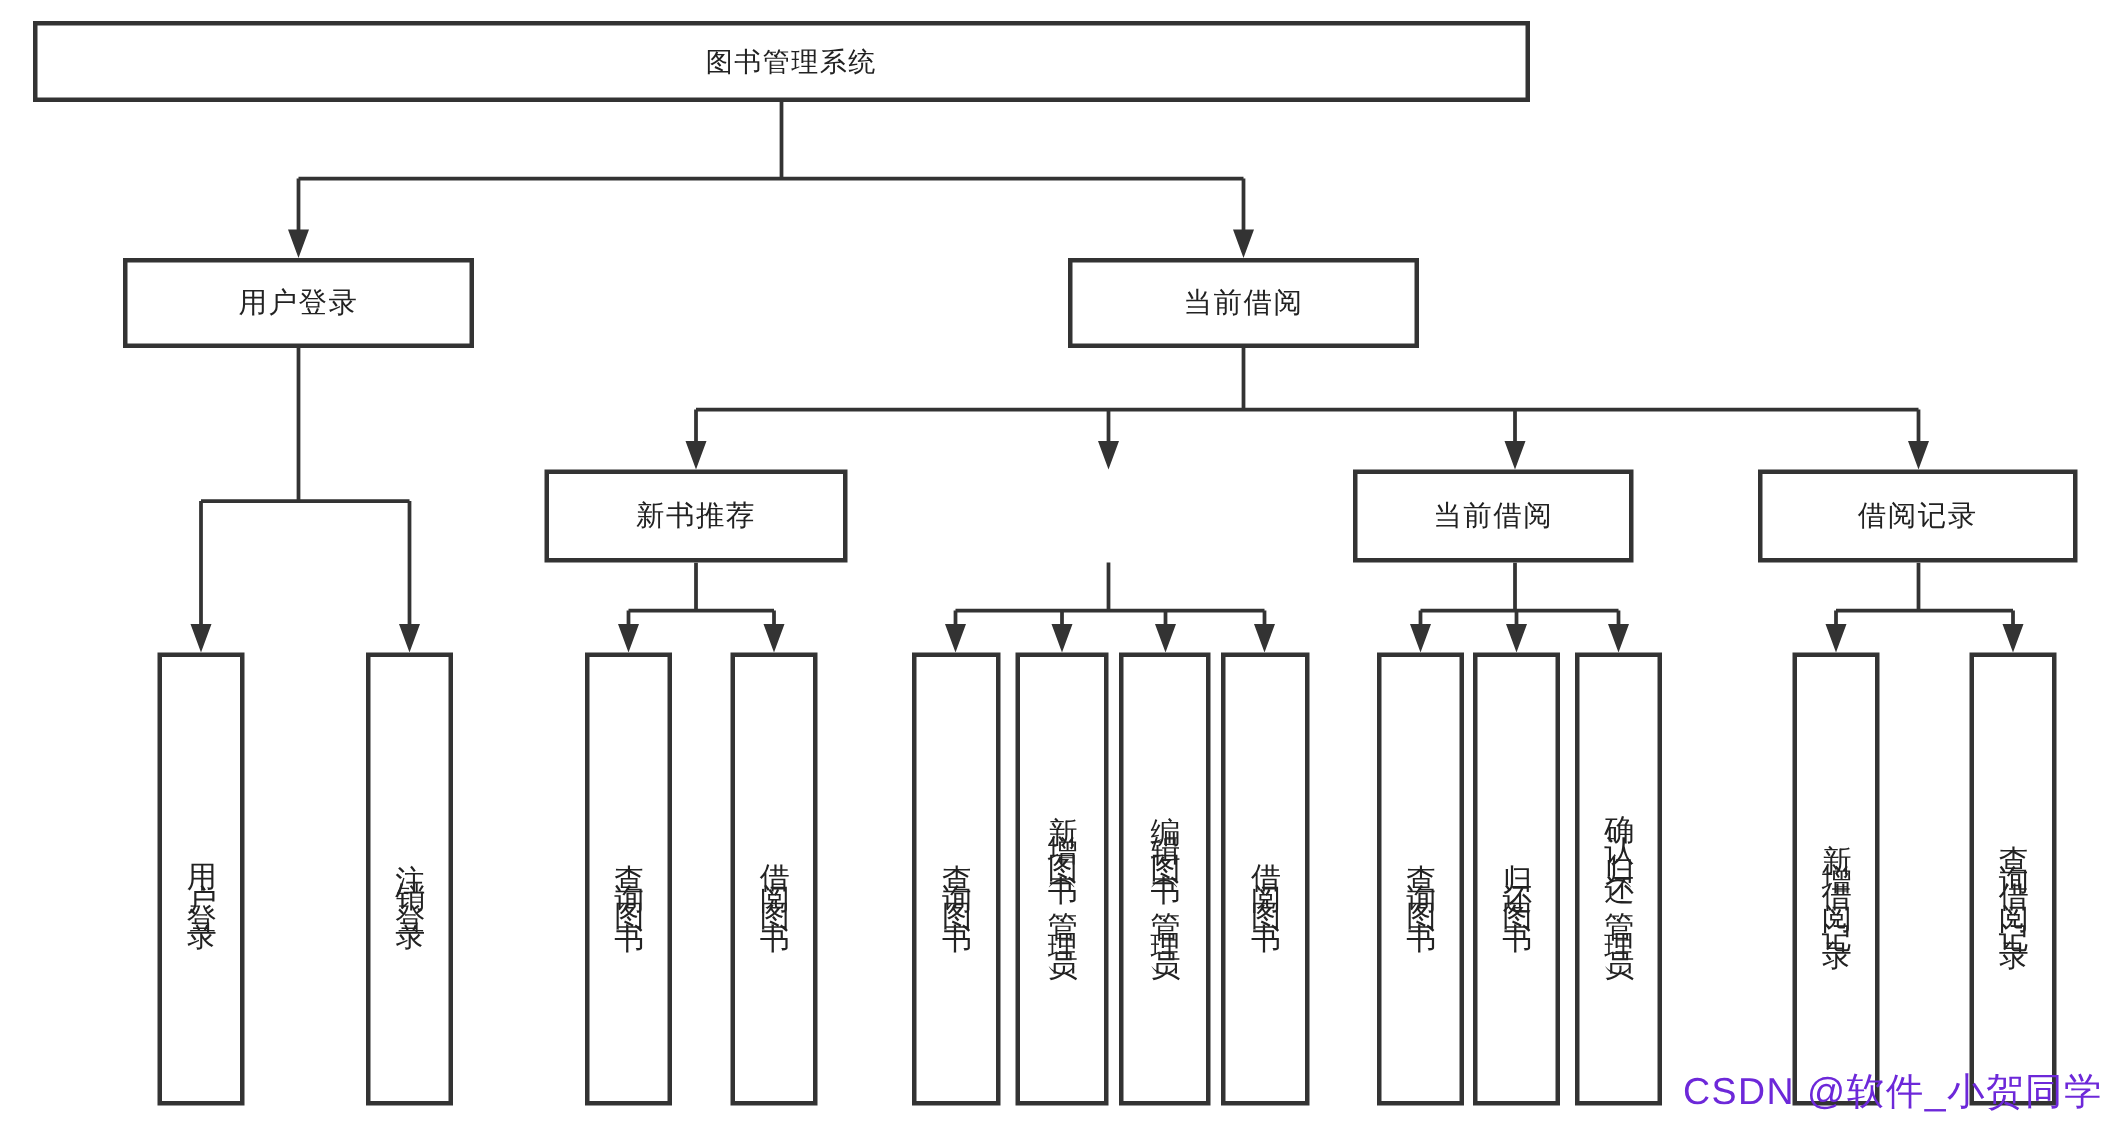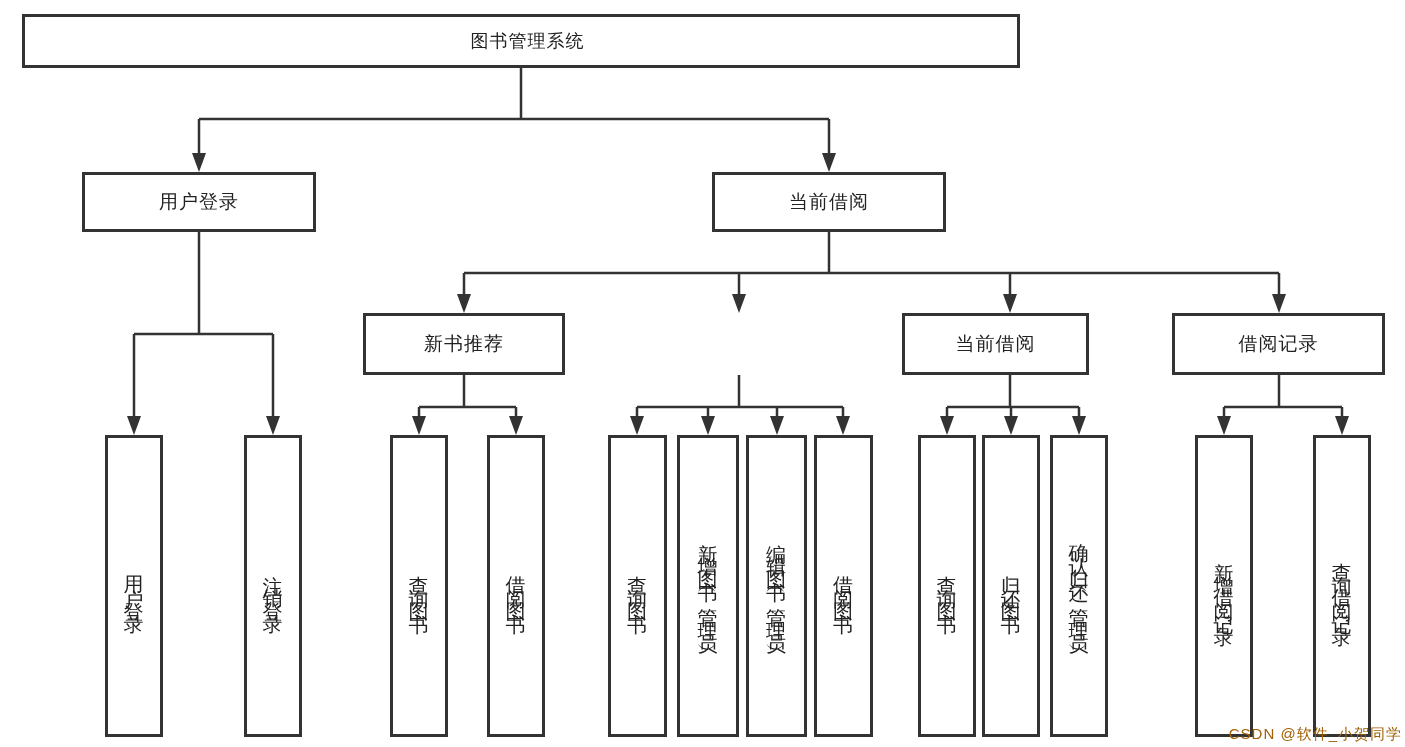--- a/index.html
+++ b/index.html
@@ -40,22 +40,22 @@
     line-height: 1;
     white-space: nowrap;
   }
   .lvl2 { top: 172px; width: 234px; height: 60px; }
   .lvl3 { top: 313px; height: 62px; }
   .leaf { top: 435px; height: 302px; }
   .watermark {
     position: absolute;
     right: 3px;
     bottom: 3px;
-    font-size: 15px;
-    color: #a16207;
+    font-size: 25px;
+    color: #6d28d9;
     letter-spacing: 1px;
     white-space: nowrap;
   }
 </style>
 </head>
 <body>
 
 <div class="canvas">
 
   <svg class="connectors" viewBox="0 0 1405 747" xmlns="http://www.w3.org/2000/svg">

